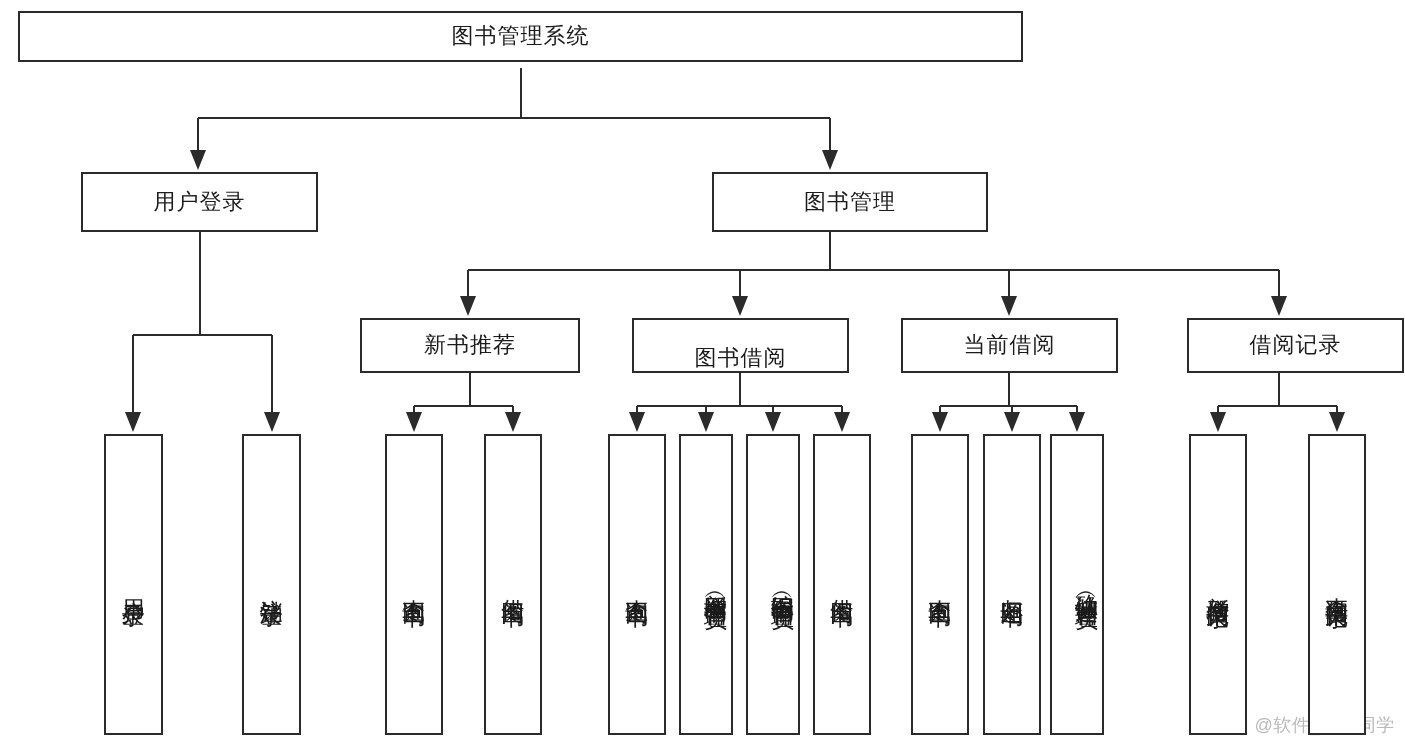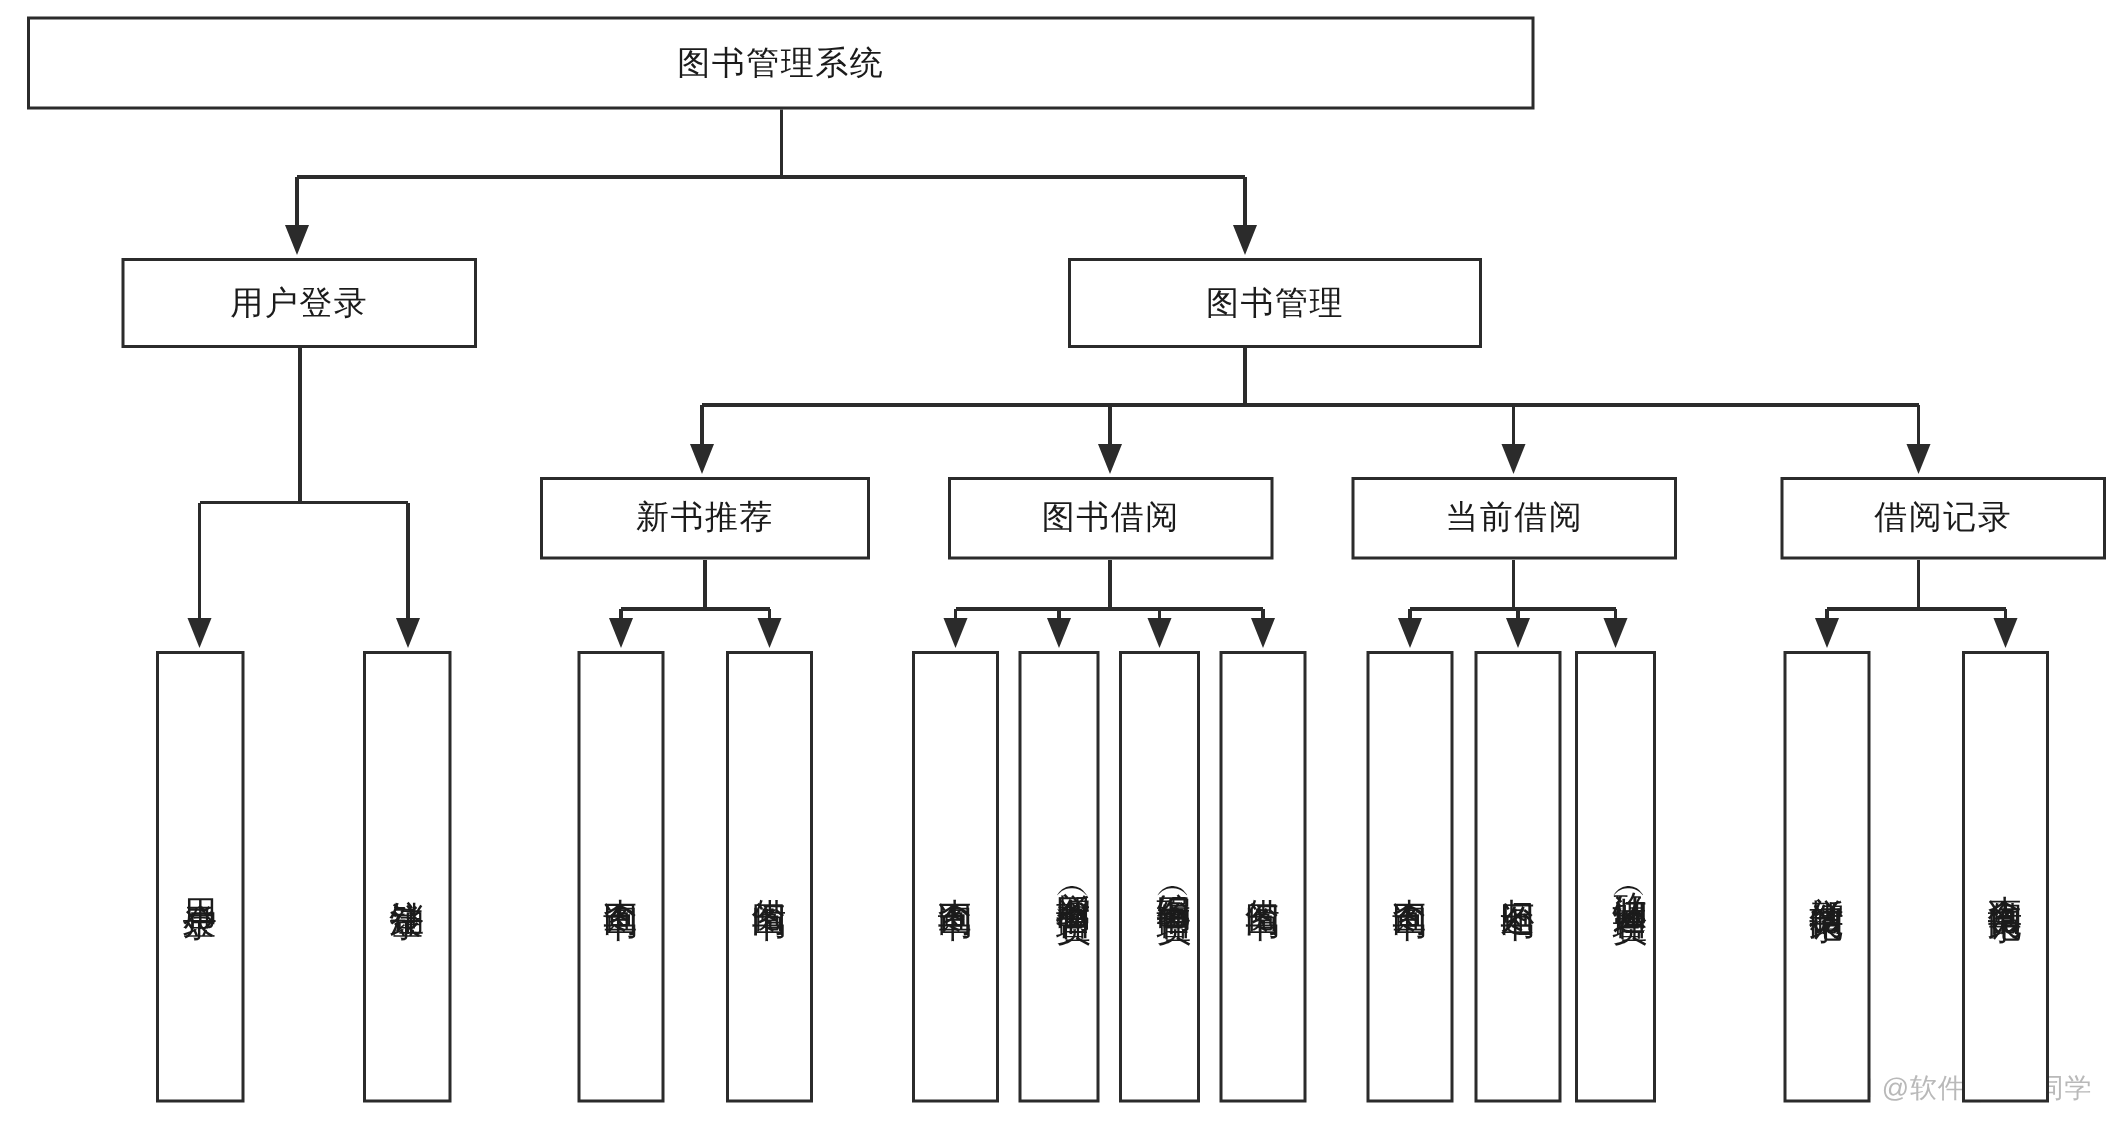--- a/index.html
+++ b/index.html
@@ -120,36 +120,36 @@
       <line x1="1077" y1="406" x2="1077" y2="414" stroke="#2b2b2b" stroke-width="2.5" shape-rendering="crispEdges"></line>
       <polygon points="1069,412 1085,412 1077,432" fill="#2b2b2b"></polygon>
       <line x1="1279" y1="373" x2="1279" y2="406" stroke="#2b2b2b" stroke-width="2.5" shape-rendering="crispEdges"></line>
       <line x1="1218" y1="406" x2="1337" y2="406" stroke="#2b2b2b" stroke-width="2.5" shape-rendering="crispEdges"></line>
       <line x1="1218" y1="406" x2="1218" y2="414" stroke="#2b2b2b" stroke-width="2.5" shape-rendering="crispEdges"></line>
       <polygon points="1210,412 1226,412 1218,432" fill="#2b2b2b"></polygon>
       <line x1="1337" y1="406" x2="1337" y2="414" stroke="#2b2b2b" stroke-width="2.5" shape-rendering="crispEdges"></line>
       <polygon points="1329,412 1345,412 1337,432" fill="#2b2b2b"></polygon>
     </svg>
 
-  <div class="node h-node" style="left: 18px; top: 11px; width: 1005px; height: 62px;">
+  <div class="node h-node" style="left: 18px; top: 11px; width: 1005px; height: 51px;">
     <span class="node-label">图书管理系统</span>
   </div>
 
   <div class="watermark" style="left: 1196px; top: 713px;">CSDN @软件_小贺同学</div>
 
 <div class="node h-node" style="left: 81px; top: 172px; width: 237px; height: 60px;">
       <span class="node-label">用户登录</span>
     </div>
     <div class="node h-node" style="left: 712px; top: 172px; width: 276px; height: 60px;">
       <span class="node-label">图书管理</span>
     </div>
     <div class="node h-node" style="left: 360px; top: 318px; width: 220px; height: 55px;">
       <span class="node-label">新书推荐</span>
     </div>
-    <div class="node h-node" style="left: 632px; top: 318px; width: 217px; height: 55px;">
+    <div class="node h-node" style="left: 632px; top: 318px; width: 217px; height: 55px; align-items: flex-end;">
       <span class="node-label">图书借阅</span>
     </div>
     <div class="node h-node" style="left: 901px; top: 318px; width: 217px; height: 55px; text-align: center;">
       <span class="node-label">当前借阅</span>
     </div>
     <div class="node h-node" style="left: 1171px; top: 318px; width: 217px; height: 55px; margin-left: 16px;">
       <span class="node-label">借阅记录</span>
     </div>
     <div class="node v-node" style="left: 104px; top: 434px; width: 59px; height: 301px;">
       <span class="node-label">用户登录</span>

